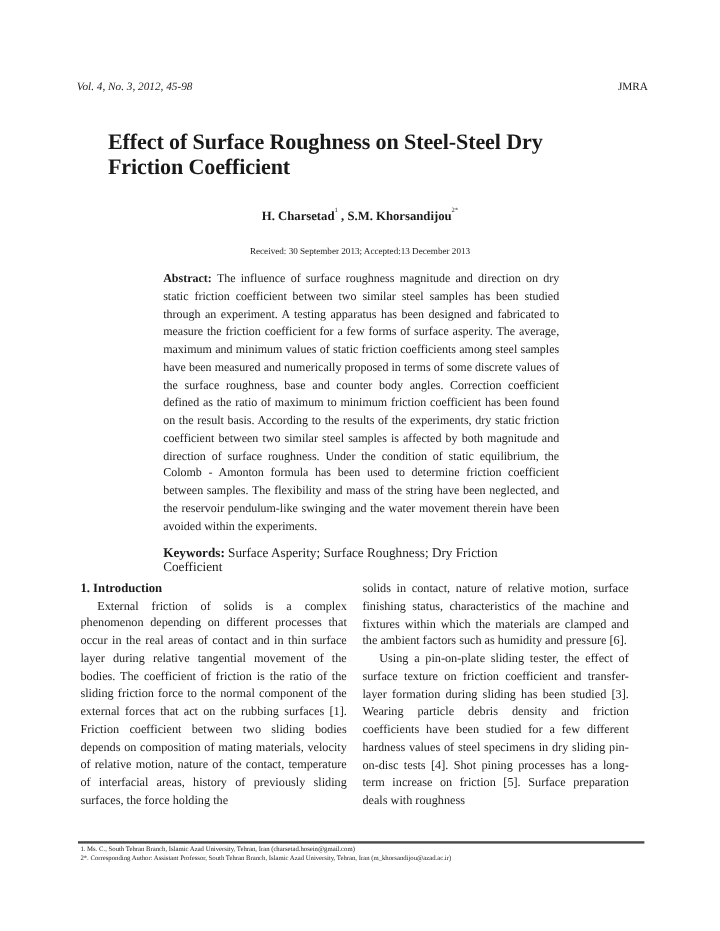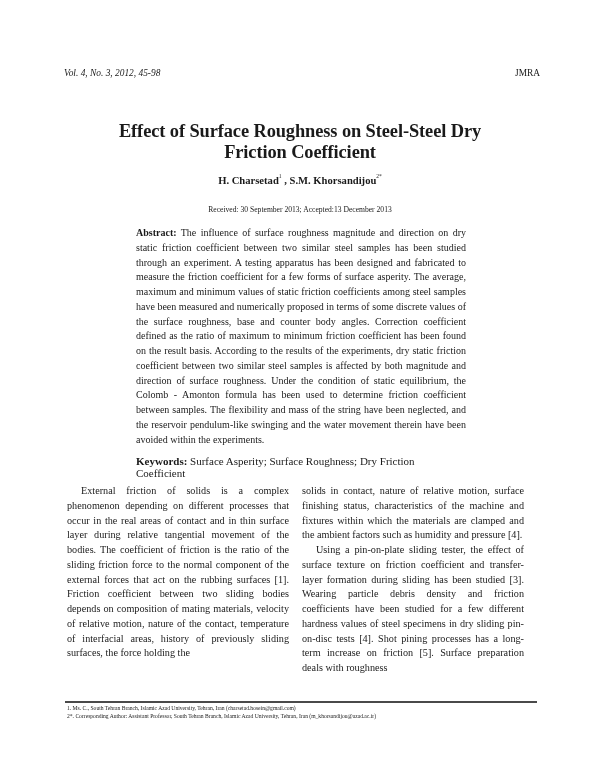--- a/index.html
+++ b/index.html
@@ -8,21 +8,21 @@
       font-family: "Liberation Serif", "DejaVu Serif", serif; color: #1a1a1a;
     }
     .journal-head {
       position: absolute; left: 64px; top: 68px; width: 476px;
       font-size: 9.4px; line-height: 11.6px;
     }
     .journal-head .name { font-style: italic; }
     .journal-head .vol { font-style: italic; }
     .journal-head .abbr { position: absolute; right: 0; top: 0; }
     .title {
-      position: absolute; left: 90px; top: 121px; width: 420px; text-align: center;
+      position: absolute; left: 90px; top: 108px; width: 420px; text-align: left;
       font-weight: bold; font-size: 18.4px; line-height: 21px; letter-spacing: -0.1px;
     }
     .authors {
       position: absolute; left: 100px; top: 175px; width: 400px; text-align: center;
       font-weight: bold; font-size: 10.6px;
     }
     .authors sup { font-size: 5.5px; font-weight: normal; vertical-align: top; position: relative; top: -2px; }
     .dates {
       position: absolute; left: 100px; top: 205px; width: 400px; text-align: center;
       font-size: 7.6px;
@@ -75,25 +75,26 @@
   <b>Abstract:</b>
   <span>The influence of surface roughness magnitude and direction on dry static friction coefficient between two similar steel samples has been studied through an experiment. A testing apparatus has been designed and fabricated to measure the friction coefficient for a few forms of surface asperity. The average, maximum and minimum values of static friction coefficients among steel samples have been measured and numerically proposed in terms of some discrete values of the surface roughness, base and counter body angles. Correction coefficient defined as the ratio of maximum to minimum friction coefficient has been found on the result basis. According to the results of the experiments, dry static friction coefficient between two similar steel samples is affected by both magnitude and direction of surface roughness. Under the condition of static equilibrium, the Colomb - Amonton formula has been used to determine friction coefficient between samples. The flexibility and mass of the string have been neglected, and the reservoir pendulum-like swinging and the water movement therein have been avoided within the experiments.</span>
 </p>
 
 <div class="keywords">
   <b>Keywords:</b>
   <span>Surface Asperity; Surface Roughness; Dry Friction Coefficient</span>
 </div>
 
 <div class="col left">
+  <h2>1. Introduction</h2>
   <p class="indent">External friction of solids is a complex phenomenon depending on different processes that occur in the real areas of contact and in thin surface layer during relative tangential movement of the bodies. The coefficient of friction is the ratio of the sliding friction force to the normal component of the external forces that act on the rubbing surfaces [1]. Friction coefficient between two sliding bodies depends on composition of mating materials, velocity of relative motion, nature of the contact, temperature of interfacial areas, history of previously sliding surfaces, the force holding the</p>
 </div>
 
 <div class="col right">
-  <p>solids in contact, nature of relative motion, surface finishing status, characteristics of the machine and fixtures within which the materials are clamped and the ambient factors such as humidity and pressure [4].</p>
+  <p>solids in contact, nature of relative motion, surface finishing status, characteristics of the machine and fixtures within which the materials are clamped and the ambient factors such as humidity and pressure [6].</p>
   <p class="indent">Using a pin-on-plate sliding tester, the effect of surface texture on friction coefficient and transfer-layer formation during sliding has been studied [3]. Wearing particle debris density and friction coefficients have been studied for a few different hardness values of steel specimens in dry sliding pin-on-disc tests [4]. Shot pining processes has a long-term increase on friction [5]. Surface preparation deals with roughness</p>
 </div>
 
 <div class="footnote-rule"></div>
 
 <div class="footnotes">
   <div>1. Ms. C., South Tehran Branch, Islamic Azad University, Tehran, Iran (charsetad.hosein@gmail.com)</div>
   <div>2*. Corresponding Author: Assistant Professor, South Tehran Branch, Islamic Azad University, Tehran, Iran (m_khorsandijou@azad.ac.ir)</div>
 </div>
 

